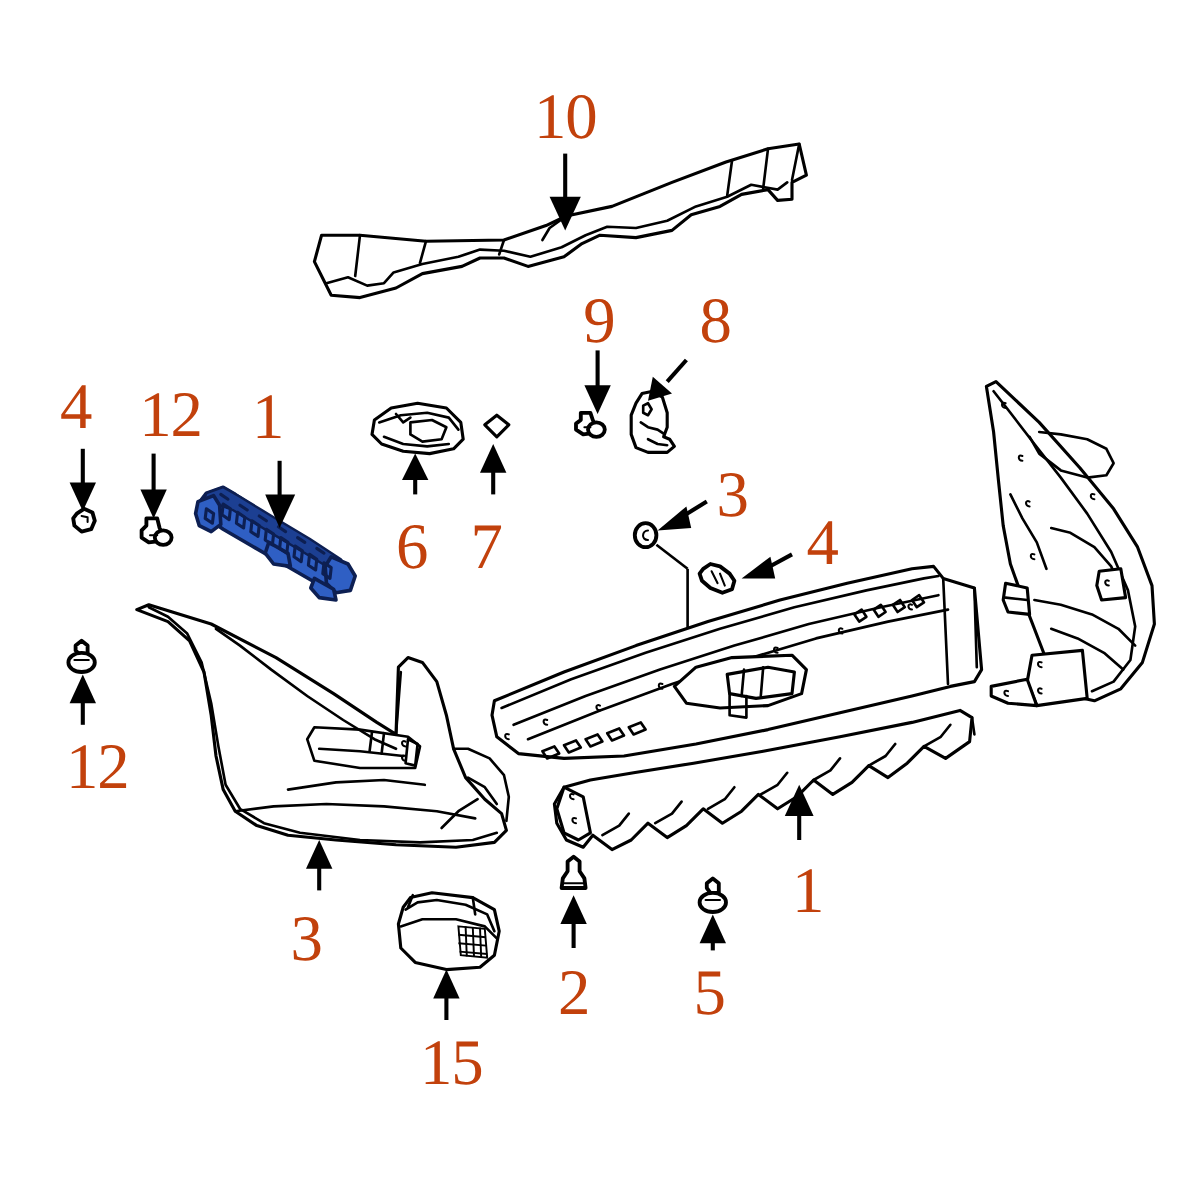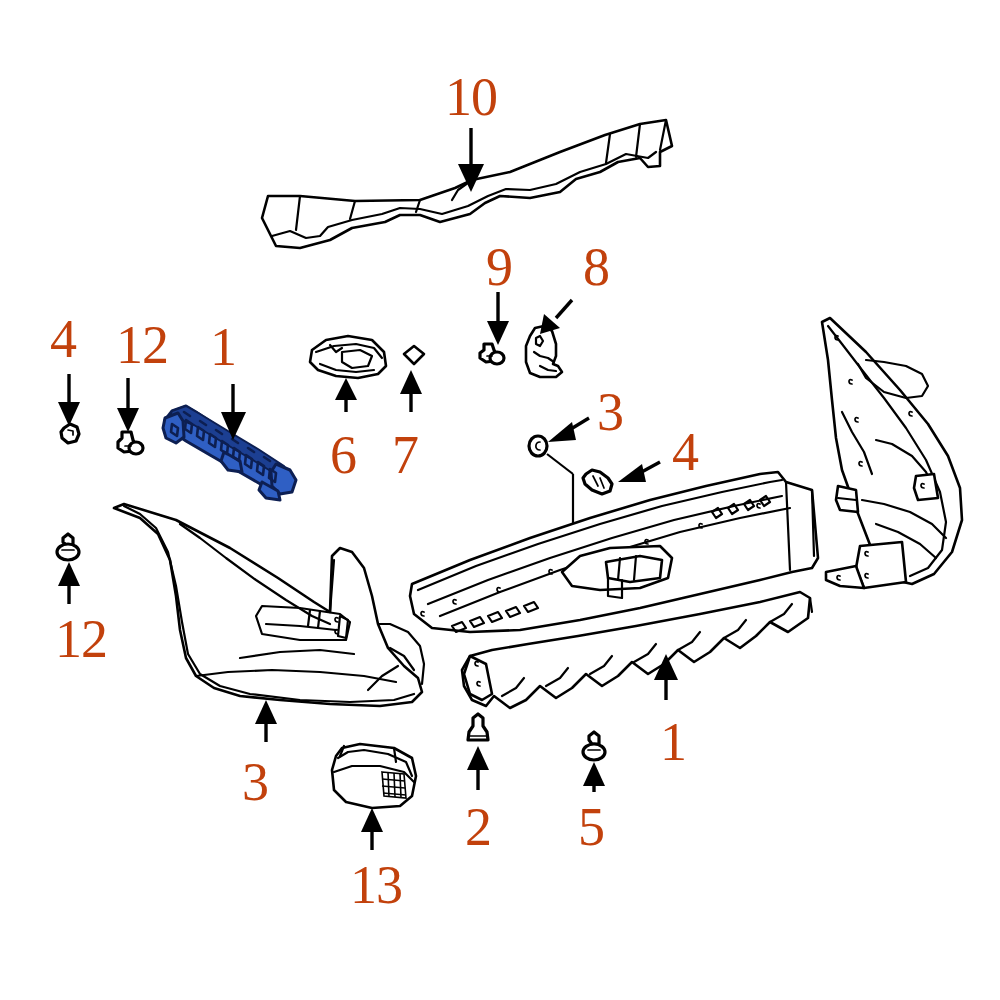--- a/index.html
+++ b/index.html
@@ -447,15 +447,15 @@
   <div class="callout-label" style="left:330px; top:428px;">6</div>
   <div class="callout-label" style="left:392px; top:428px;">7</div>
   <div class="callout-label" style="left:583px; top:240px;">8</div>
   <div class="callout-label" style="left:486px; top:240px;">9</div>
   <div class="callout-label" style="left:445px; top:70px;">10</div>
   <div class="callout-label" style="left:242px; top:755px;">3</div>
   <div class="callout-label" style="left:55px; top:612px;">12</div>
   <div class="callout-label" style="left:116px; top:318px;">12</div>
   <div class="callout-label" style="left:50px; top:312px;">4</div>
   <div class="callout-label" style="left:210px; top:320px;">1</div>
-  <div class="callout-label" style="left:350px; top:858px;">13</div>
+  <div class="callout-label" style="left:350px; top:858px;">15</div>
 
 </div>
 
 </body></html>

